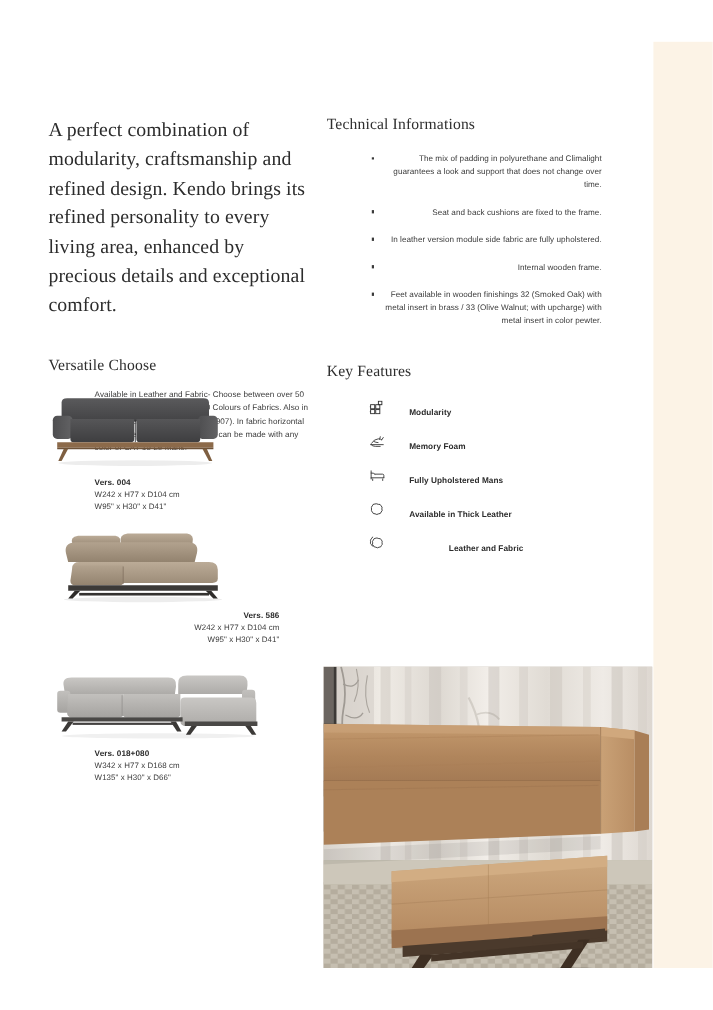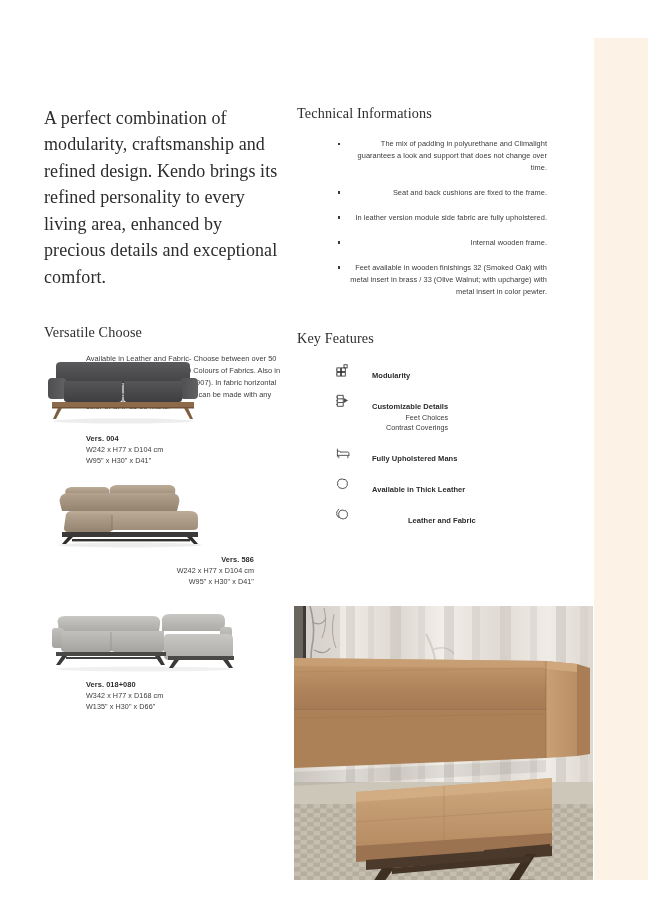--- a/index.html
+++ b/index.html
@@ -368,39 +368,36 @@
             <rect x="8.6" y="0.8" width="3.4" height="3.4"></rect>
             <line x1="0" y1="6.2" x2="1" y2="6.2"></line>
             <line x1="0" y1="11" x2="1" y2="11"></line>
           </svg>
         </span>
         <span class="feature-text">
           <span class="feature-label">Modularity</span>
         </span>
       </div>
 
-
       <div class="feature-row">
         <span class="feature-icon">
-          <svg width="13" height="14" viewBox="0 0 14 15" fill="none" stroke="currentColor" stroke-width="0.9">
-            <path d="M1.4 1.4 h6.4 v11.8 h-6.4 z"></path>
-            <line x1="1.4" y1="5.2" x2="7.8" y2="5.2"></line>
-            <line x1="1.4" y1="9.2" x2="7.8" y2="9.2"></line>
-            <line x1="0.2" y1="3.2" x2="1.4" y2="3.2"></line>
-            <line x1="0.2" y1="7.2" x2="1.4" y2="7.2"></line>
-            <line x1="0.2" y1="11.2" x2="1.4" y2="11.2"></line>
-            <path d="M8.4 4.4 l4.6 2.6 l-4.6 2.6 z" fill="currentColor" stroke="none" opacity="0.85"></path>
+          <svg width="14" height="13" viewBox="0 0 16 13" fill="none" stroke="currentColor" stroke-width="0.9" stroke-linecap="round">
+            <path d="M2 8.2 q2.6 -4.4 7 -4.6 q2.4 -0.1 3.6 1"></path>
+            <path d="M12.6 4.6 l1.6 -2.4"></path>
+            <path d="M10.4 4 l0.7 -2.6"></path>
+            <path d="M1 9.6 h13.2"></path>
+            <path d="M1.6 9.6 q1.4 1.8 4.4 1.8 h5"></path>
+            <path d="M4.6 6.4 q1.6 1 4.2 1.1"></path>
           </svg>
         </span>
         <span class="feature-text">
-          <span class="feature-label">Customizable Details</span>
-          <span class="feature-sub" style="display:block">Feet Choices</span>
-          <span class="feature-sub" style="display:block">Contrast Coverings</span>
+          <span class="feature-label">Memory Foam</span>
         </span>
       </div>
+
 
       <div class="feature-row">
         <span class="feature-icon">
           <svg width="14" height="12" viewBox="0 0 16 13" fill="none" stroke="currentColor" stroke-width="0.9" stroke-linecap="round">
             <path d="M1.6 2 v8.4"></path>
             <path d="M1.6 4.2 q2.6 -0.3 4 1.2"></path>
             <path d="M5.6 5.4 h7.8 q1.4 0 1.4 1.4 v2.2"></path>
             <path d="M1.6 9.2 h13.2"></path>
             <path d="M3.2 10.4 v1.6"></path>
             <path d="M13.6 10.4 v1.6"></path>

